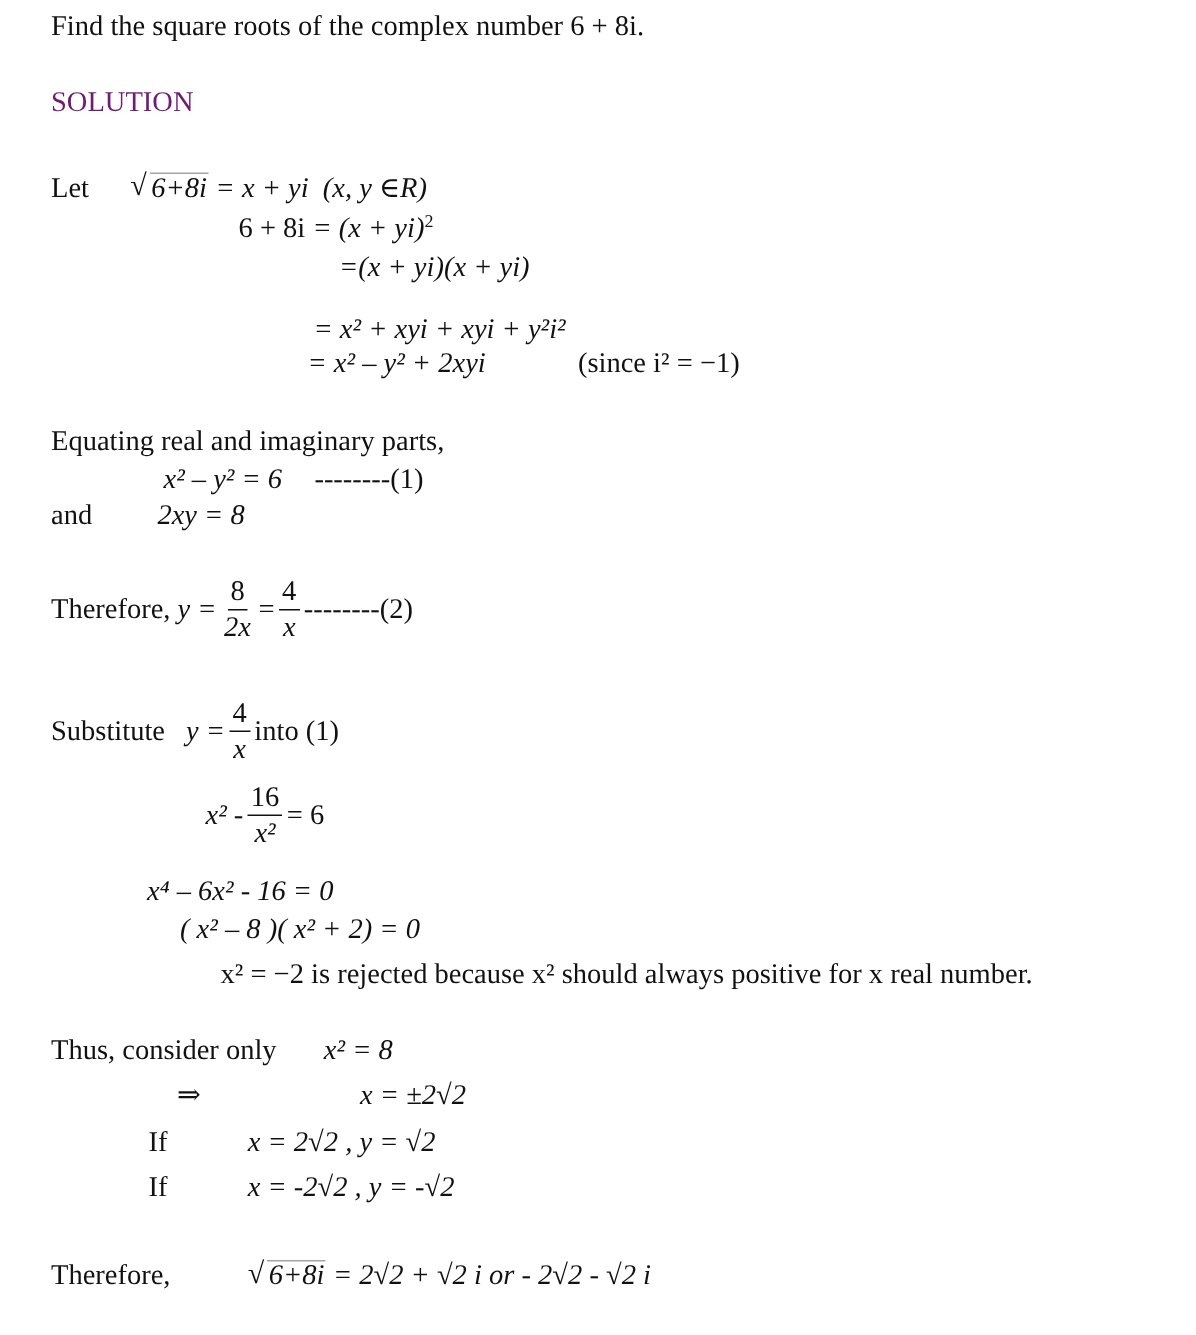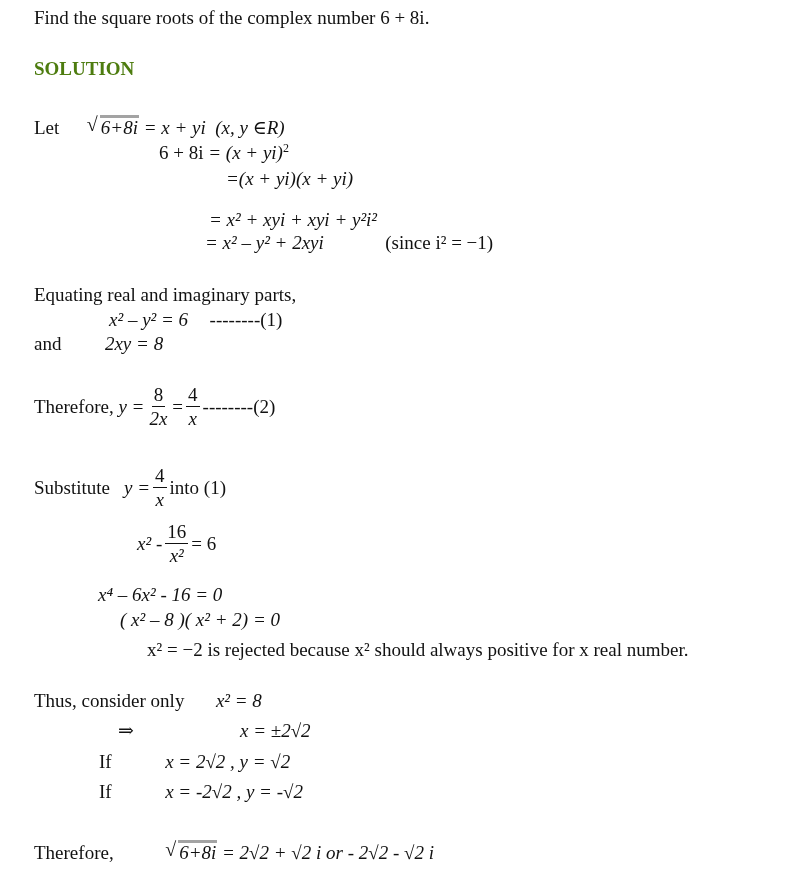--- a/index.html
+++ b/index.html
@@ -1,24 +1,24 @@
 <!DOCTYPE html>
 <html><head>
 <meta charset="utf-8">
 <style>
   html,body{margin:0;padding:0;background:#ffffff;}
   body{width:797px;height:890px;position:relative;overflow:hidden;
        font-family:"Liberation Serif","DejaVu Serif",serif;color:#111;font-size:19px;}
   .ln{position:absolute;white-space:nowrap;line-height:1;}
   .it{font-style:italic;}
-  .sol{color:#4d7c0f;font-weight:bold;font-size:19px;}
+  .sol{color:#701a75;font-weight:normal;font-size:19px;}
   sup{font-size:12px;vertical-align:7px;line-height:0;}
   .sqrt{display:inline-block;position:relative;padding-left:13px;}
   .sqrt::before{content:"\221A";position:absolute;left:0;top:-1px;font-size:20px;font-style:normal;}
-  .rad{border-top:3px solid #a3a3a3;padding:0 1px;display:inline-block;line-height:1.05;font-style:italic;}
+  .rad{border-top:1px solid #a3a3a3;padding:0 1px;display:inline-block;line-height:1.05;font-style:italic;}
   .frac{display:inline-flex;flex-direction:column;align-items:center;vertical-align:middle;margin:0 3px;}
   .frac .num{padding:0 2px 2px;border-bottom:1px solid #111;line-height:1;}
   .frac .den{padding:2px 2px 0;line-height:1;}
 </style>
 </head>
 <body>
 
 <div class="ln" style="left:34px;top:8px;">Find the square roots of the complex number 6 + 8i.</div>
 <div class="ln sol" style="left:34px;top:59px;">SOLUTION</div>
 

